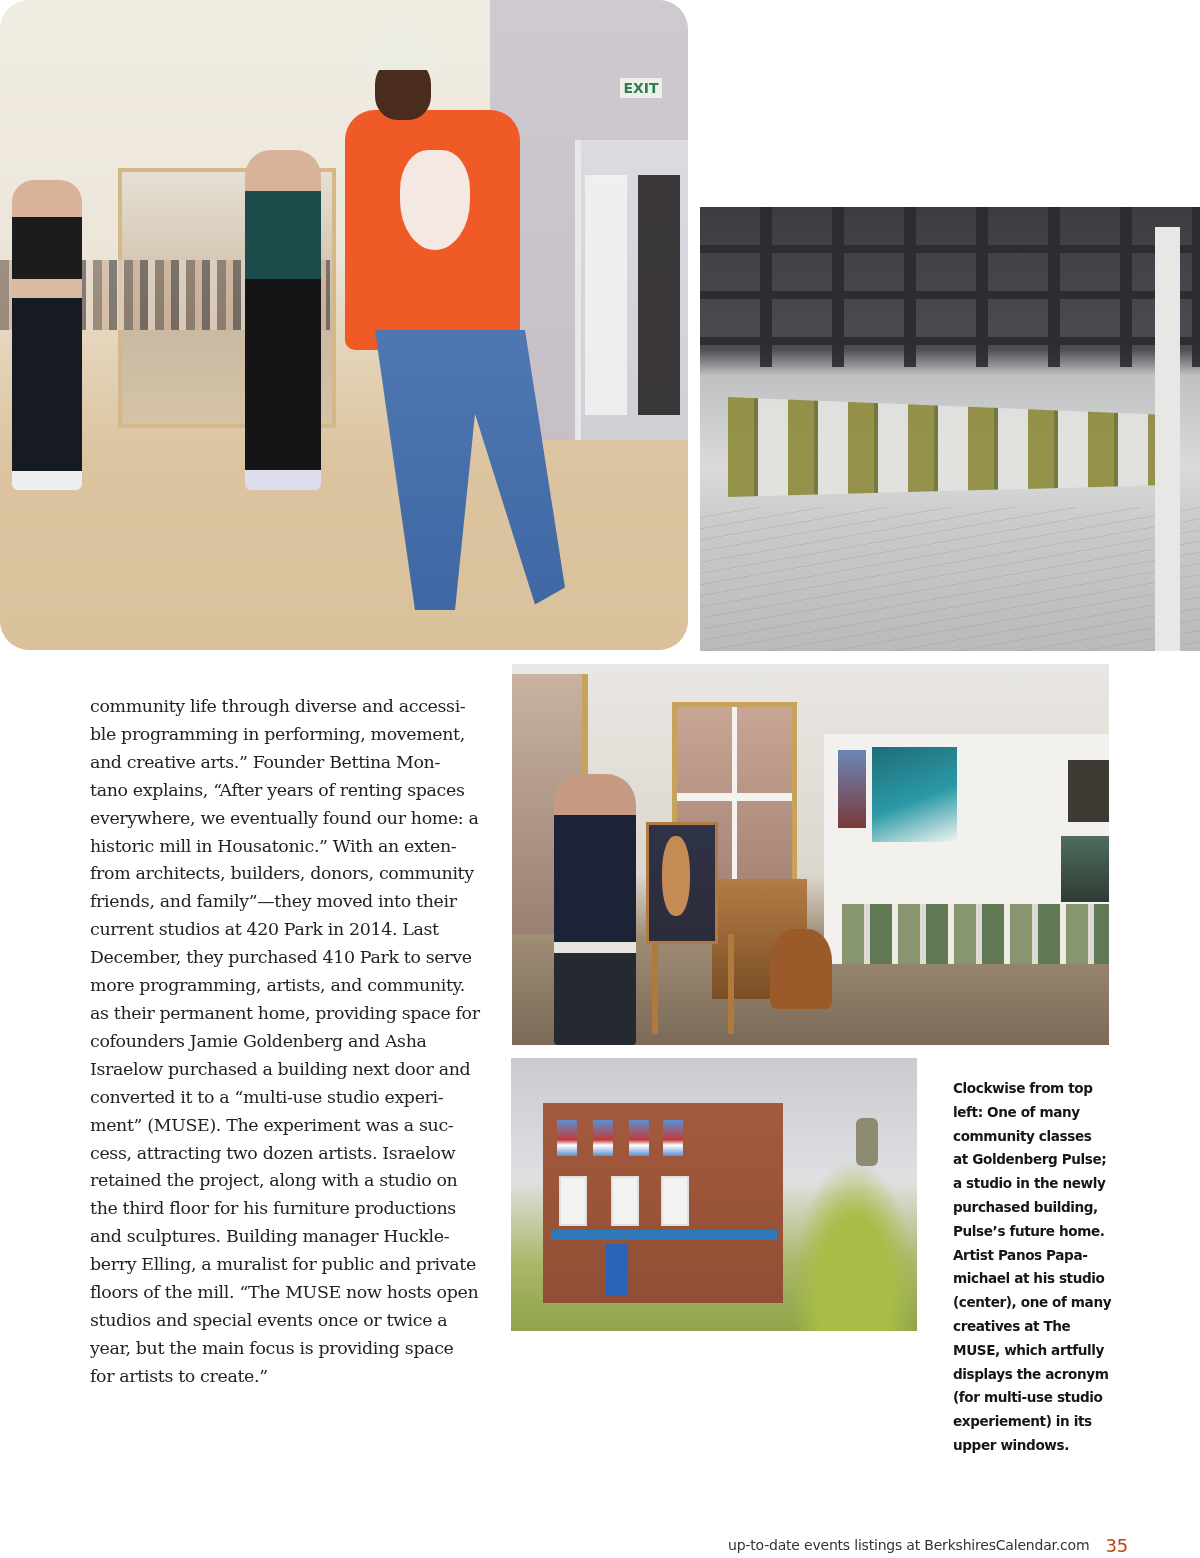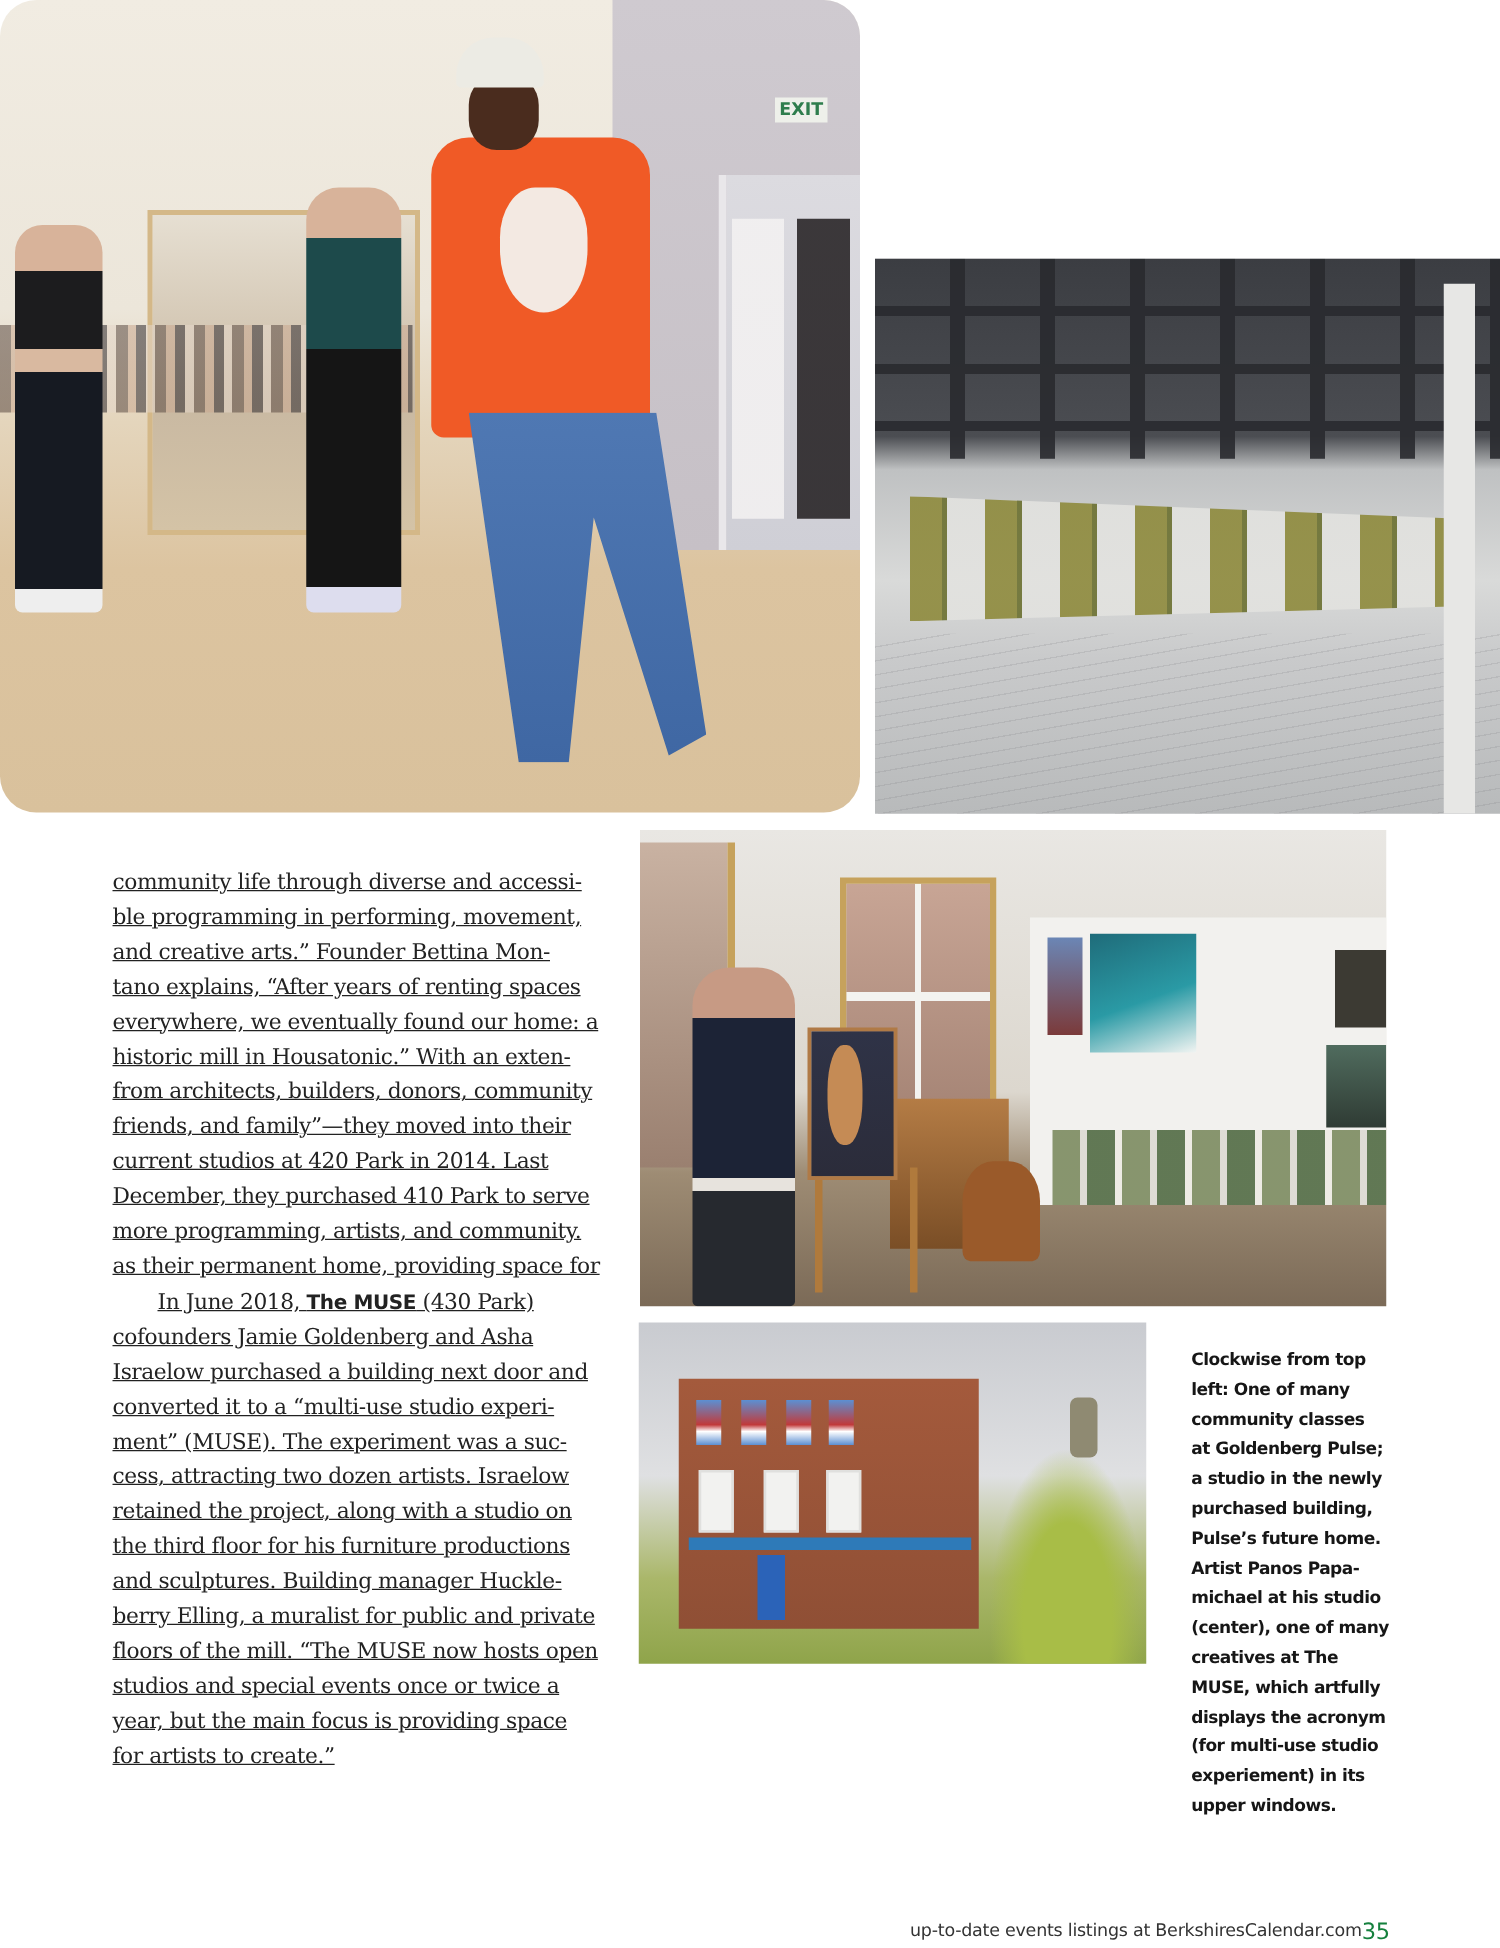--- a/index.html
+++ b/index.html
@@ -89,40 +89,40 @@
   #photo-building .trees { position:absolute; left:280px; top:100px; width:126px; height:173px;
     background: radial-gradient(ellipse at 50% 80%, #a8bd47 0 40%, transparent 70%); }
 
   
   #article-body {
     position: absolute; left: 90px; top: 693px; width: 388px;
     font-family: "DejaVu Serif", serif; font-size: 17.4px; line-height: 27.9px;
     color: #222;
     letter-spacing: -0.35px;
   }
-  #article-body .line { display:block; white-space: nowrap; text-decoration: underline; }
+  #article-body .line { display:block; white-space: nowrap; }
   #article-body .indent { padding-left: 36px; }
   #article-body .bold-sans { font-family: "DejaVu Sans", sans-serif; font-weight: bold; font-size: 16px; letter-spacing:-0.3px; }
 
   
   #photo-caption {
     position: absolute; left: 953px; top: 1077px; width: 170px;
     font-family: "DejaVu Sans", sans-serif; font-weight: bold; font-size: 13.6px; line-height: 23.8px;
     color: #161616; letter-spacing: -0.4px;
   }
   #photo-caption .line { display:block; white-space: nowrap; }
 
   
   #page-footer {
     position: absolute; left: 728px; top: 1534px; width: 430px; height: 22px;
     font-family: "DejaVu Sans", sans-serif; font-size: 14px; color: #333; letter-spacing: -0.2px;
     display: flex; align-items: center;
   }
   #footer-text { white-space: nowrap; }
-  #page-number { font-size: 18px; color: #15803d; }
+  #page-number { margin-left: 16px; font-size: 18px; color: #c2410c; }
 </style>
 </head>
 <body>
 
 <div class="photo" id="photo-dance">
   <div class="wall-right"></div>
   <div class="doorway"></div>
   <div class="exit">EXIT</div>
   <div class="mirror"></div>
   <div class="crowd"></div>
@@ -183,21 +183,20 @@
   <span class="line">and creative arts.” Founder Bettina Mon-</span>
   <span class="line">tano explains, “After years of renting spaces</span>
   <span class="line">everywhere, we eventually found our home: a</span>
   <span class="line">historic mill in Housatonic.” With an exten-</span>
   <span class="line">from architects, builders, donors, community</span>
   <span class="line">friends, and family”—they moved into their</span>
   <span class="line">current studios at 420 Park in 2014. Last</span>
   <span class="line">December, they purchased 410 Park to serve</span>
   <span class="line">more programming, artists, and community.</span>
   <span class="line">as their permanent home, providing space for</span>
-  <span class="line indent"><span>In June 2018, </span><span class="bold-sans">The MUSE</span><span> (430 Park)</span></span>
   <span class="line">cofounders Jamie Goldenberg and Asha</span>
   <span class="line">Israelow purchased a building next door and</span>
   <span class="line">converted it to a “multi-use studio experi-</span>
   <span class="line">ment” (MUSE). The experiment was a suc-</span>
   <span class="line">cess, attracting two dozen artists. Israelow</span>
   <span class="line">retained the project, along with a studio on</span>
   <span class="line">the third floor for his furniture productions</span>
   <span class="line">and sculptures. Building manager Huckle-</span>
   <span class="line">berry Elling, a muralist for public and private</span>
   <span class="line">floors of the mill. “The MUSE now hosts open</span>

